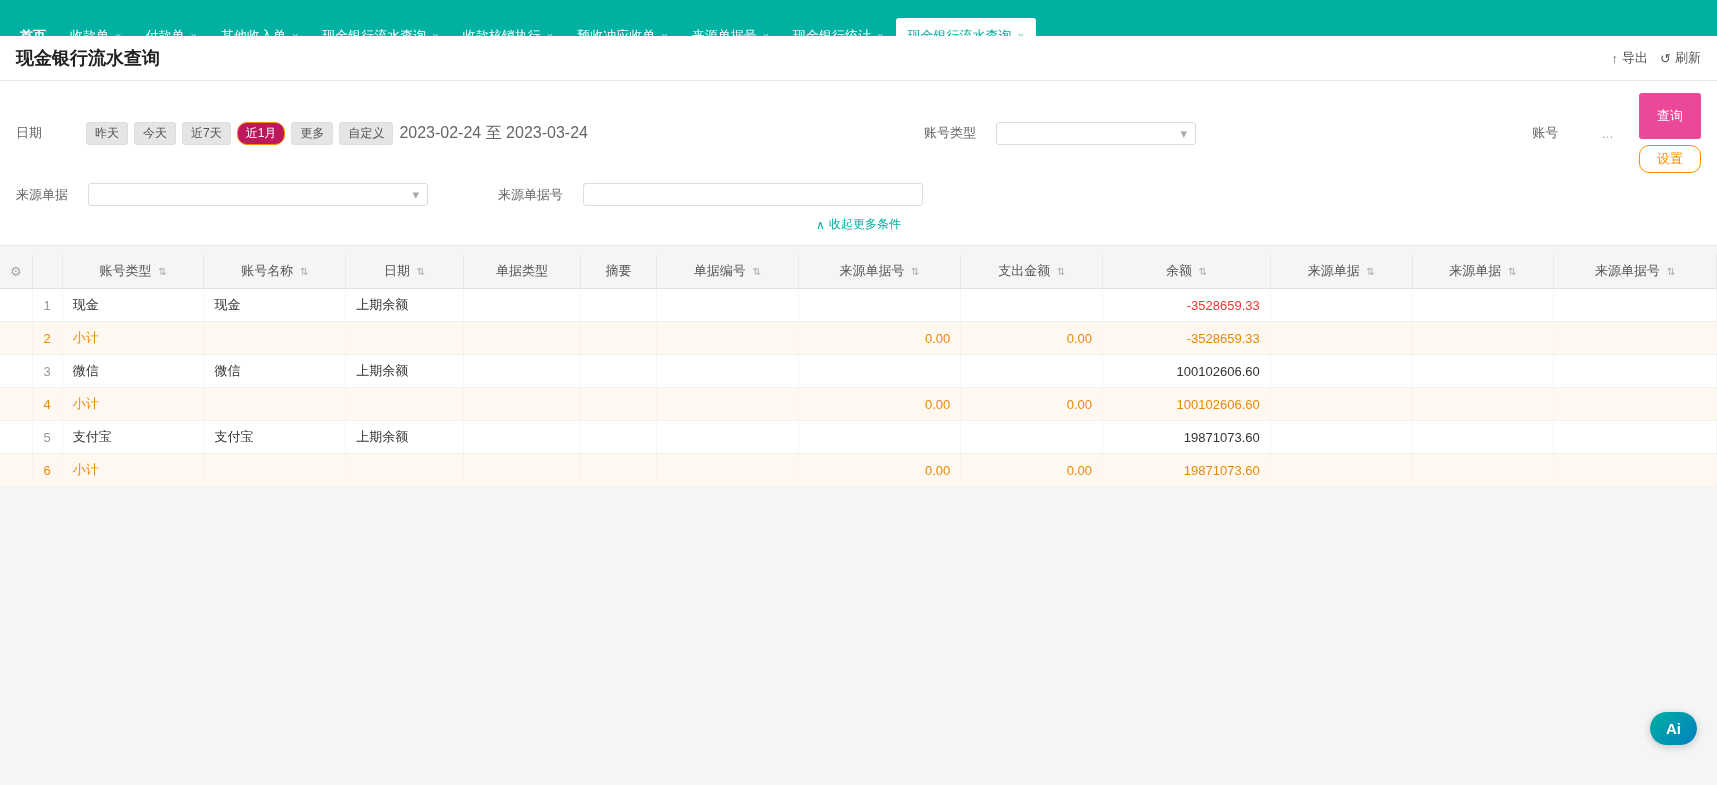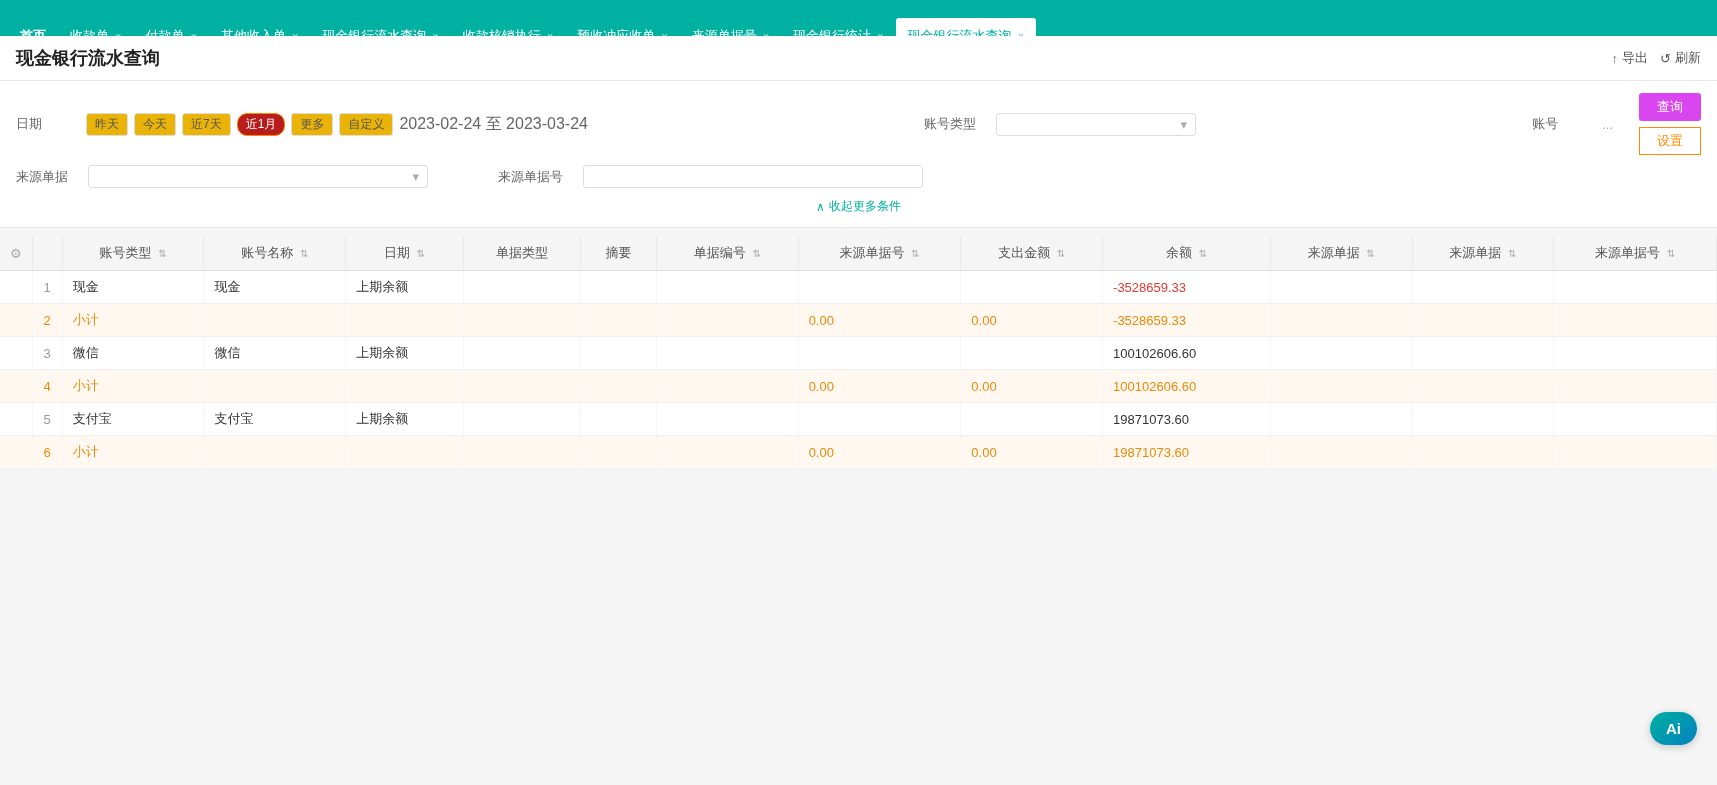--- a/index.html
+++ b/index.html
@@ -92,24 +92,24 @@
       align-items: center;
       gap: 6px;
     }
     .date-btn {
       padding: 2px 8px;
       border: 1px solid #ddd;
       border-radius: 3px;
       cursor: pointer;
       color: #555;
       font-size: 12px;
-      background: #eab308;
+      background: #e5e5e5;
     }
     .date-btn.active {
-      background: #b91c1c;
+      background: #be185d;
       color: #fff;
       border-color: #ff8c00;
       border-radius: 10px;
     }
     .date-range {
       color: #666;
       font-size: 16px;
     }
     .filter-select {
       display: flex;
@@ -127,34 +127,34 @@
       border-radius: 3px;
       padding: 3px 8px;
       min-width: 280px;
       outline: none;
     }
     .filter-ellipsis {
       color: #aaa;
       cursor: pointer;
     }
     .query-btn {
-      background: #d946ef;
+      background: #ec4899;
       color: #fff;
       border: none;
-      padding: 5px 18px;
+      padding: 14px 18px;
       border-radius: 3px;
       cursor: pointer;
       font-size: 13px;
     }
     .settings-btn {
       background: #fff;
       color: #ff8c00;
       border: 1px solid #ff8c00;
       padding: 4px 16px;
-      border-radius: 0;
+      border-radius: 10px;
       cursor: pointer;
       font-size: 13px;
     }
     .collapse-bar {
       text-align: center;
       color: #00b0a0;
       cursor: pointer;
       font-size: 12px;
       margin-top: 4px;
       display: flex;
@@ -207,20 +207,21 @@
       color: #999;
       text-align: center;
       width: 30px;
     }
     .gear-col {
       width: 30px;
       text-align: center;
       color: #aaa;
     }
     .num-cell {
+      text-align: right;
     }
     .neg-num {
       color: #e53935;
     }
 
     .ai-badge {
       position: fixed;
       right: 20px;
       bottom: 40px;
       background: linear-gradient(135deg, #00b0a0, #0080c0);

